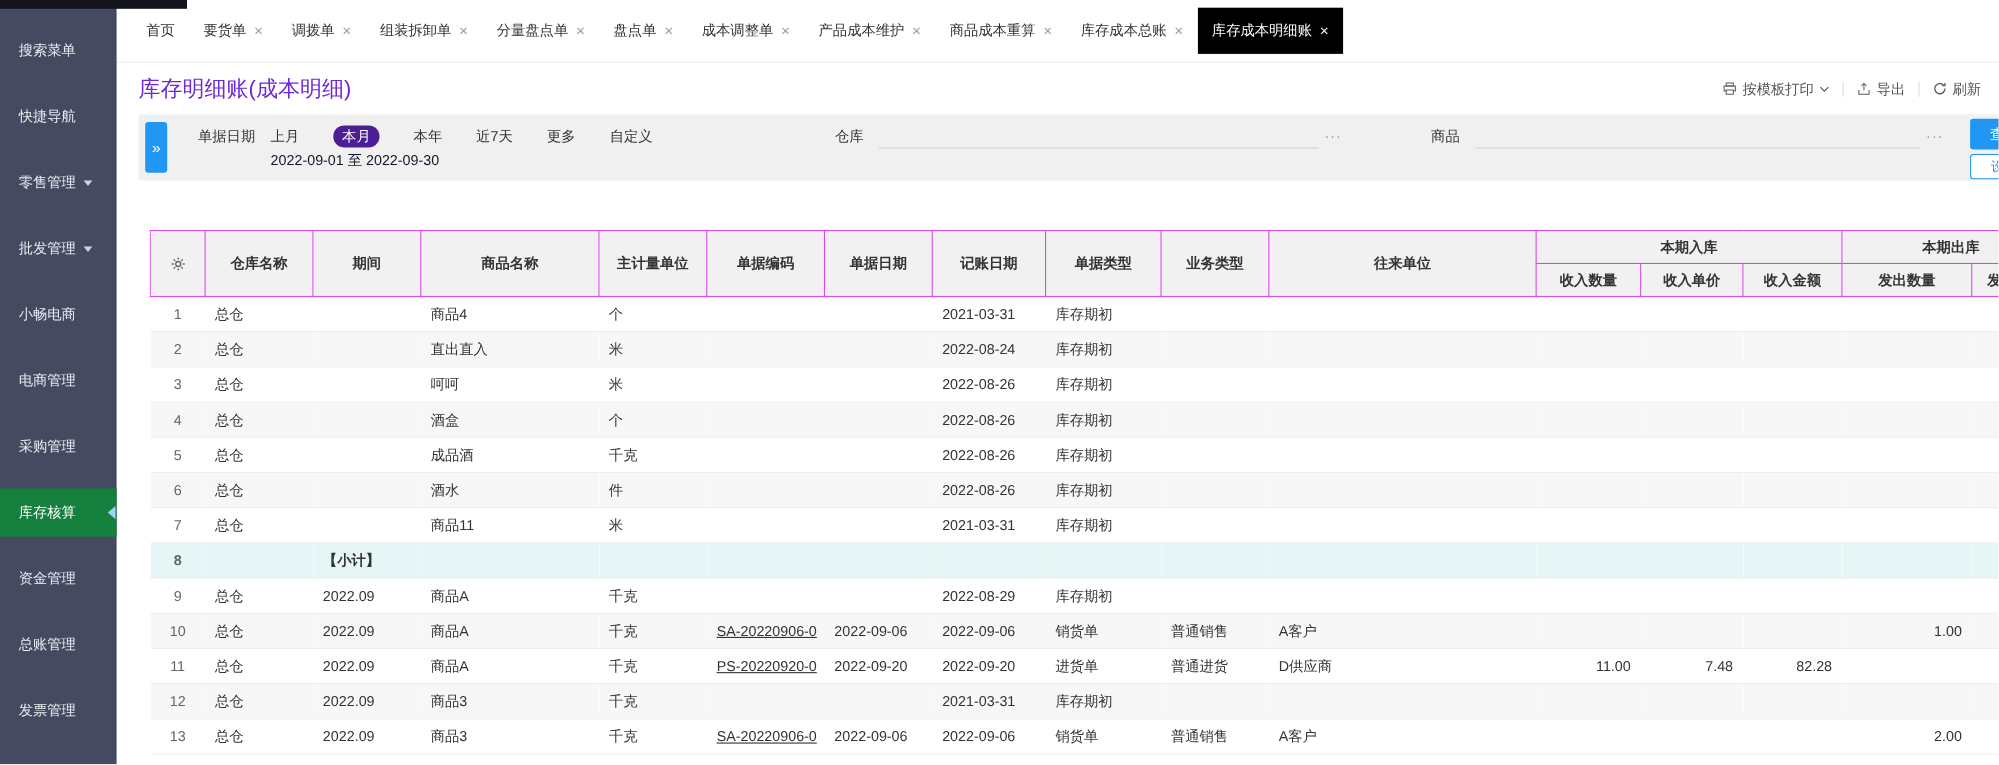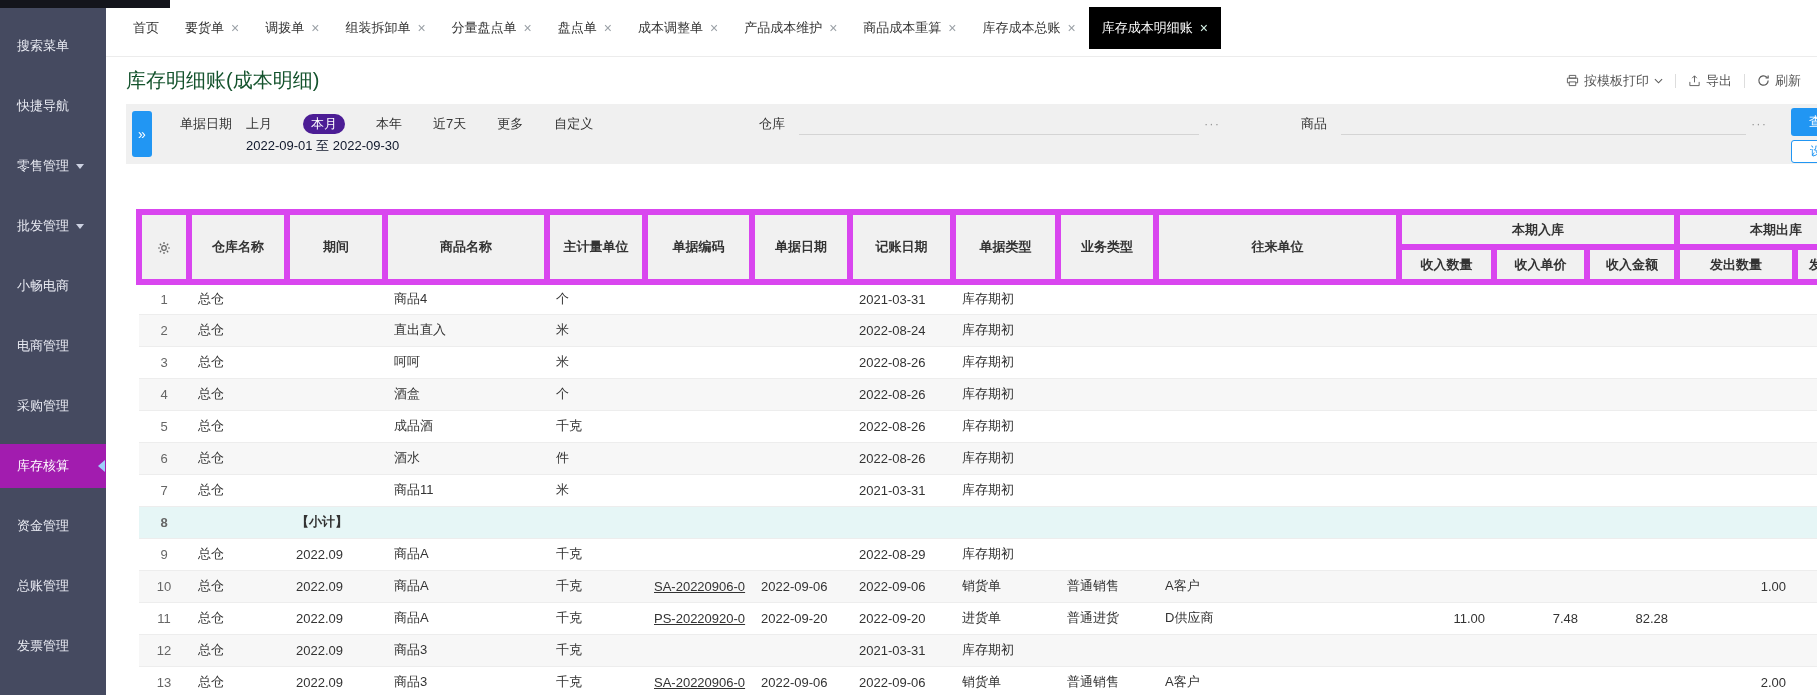--- a/index.html
+++ b/index.html
@@ -5,38 +5,38 @@
   html,body{margin:0;padding:0;background:#fff;}
   #app{position:relative;width:1817px;height:695px;overflow:hidden;background:#fff;
        font-family:"Liberation Sans", sans-serif;color:#333;}
 
   
   .sidebar{position:absolute;left:0;top:0;width:106px;height:695px;background:#454a60;z-index:2;}
   .topstrip{position:absolute;left:0;top:0;width:170px;height:8px;background:#14151c;z-index:6;}
   .sb-menu{position:absolute;top:8px;left:0;width:100%;}
   .sb-item{position:relative;height:44px;display:flex;align-items:center;padding-left:17px;
            color:#e8eaf2;font-size:13px;cursor:pointer;margin-top:16px;}
-  .sb-item.active{background:#a21caf;color:#fff;}
+  .sb-item.active{background:#15803d;color:#fff;}
   .sb-caret{width:0;height:0;border-left:4px solid transparent;border-right:4px solid transparent;
             border-top:5px solid #cdd2e2;margin-left:7px;}
   .sb-marker{position:absolute;right:1px;top:50%;transform:translateY(-50%);width:0;height:0;
              border-top:6px solid transparent;border-bottom:6px solid transparent;border-right:7px solid #9ed0fa;}
 
   
   .tabbar{position:absolute;left:106px;top:0;width:1711px;height:57px;background:#fff;
           border-bottom:1px solid #ececec;display:flex;align-items:center;padding-left:14px;box-sizing:border-box;}
   .tab{display:flex;align-items:center;height:42px;padding:0 13px;font-size:13px;color:#333;cursor:pointer;white-space:nowrap;}
   .tab .x{margin-left:7px;color:#9aa0a6;font-size:14px;line-height:1;}
   .tab.active{background:#000000;color:#fff;}
   .tab.active .x{color:#d9f5ea;}
 
   
   .titlebar{position:absolute;left:106px;top:57px;width:1711px;height:47px;display:flex;align-items:center;
             padding:0 16px 0 20px;box-sizing:border-box;}
-  .page-title{font-size:20px;font-weight:400;color:#14532d;margin:0;}
+  .page-title{font-size:20px;font-weight:400;color:#6d28d9;margin:0;}
   .actions{margin-left:auto;display:flex;align-items:center;font-size:13px;color:#555;}
   .action{display:flex;align-items:center;gap:5px;cursor:pointer;white-space:nowrap;}
   .hdivider{width:1px;height:14px;background:#ddd;margin:0 12px;}
   .ic{display:block;}
 
   
   .filter{position:absolute;left:126px;top:104px;width:1691px;height:60px;background:#f0f0f0;}
   .expand-btn{position:absolute;left:6px;top:7px;width:20px;height:46px;background:#2196f3;color:#fff;
               border:none;border-radius:3px;font-size:14px;cursor:pointer;padding:0;line-height:46px;text-align:center;}
   .fgroup{position:absolute;display:flex;align-items:flex-start;}
@@ -54,21 +54,21 @@
   .w400{width:400px;} .w405{width:405px;}
   .dots{margin-left:5px;color:#999;font-size:13px;line-height:20px;cursor:pointer;letter-spacing:1px;white-space:nowrap;}
   .search-btn{position:absolute;left:1665px;top:4px;width:62px;height:28px;background:#2196f3;color:#fff;
               border:none;border-radius:3px;font-size:13px;cursor:pointer;}
   .settings-btn{position:absolute;left:1665px;top:36px;width:62px;height:23px;background:#fff;color:#2196f3;
                 border:1px solid #2196f3;border-radius:3px;font-size:12px;cursor:pointer;padding:0;}
 
   
   .table-wrap{position:absolute;left:136px;top:209px;width:1681px;height:486px;overflow:hidden;}
   table{border-collapse:collapse;table-layout:fixed;width:1736px;background:#fff;}
-  thead th{background:#f1f1f1;border:6px solid #d946ef;font-size:13px;font-weight:bold;color:#333;
+  thead th{background:#f1f1f1;border:1px solid #d946ef;font-size:13px;font-weight:bold;color:#333;
            height:29px;padding:0 6px;text-align:center;overflow:hidden;white-space:nowrap;}
   tbody td{font-size:13px;height:32px;padding:0 9px;border-bottom:1px solid #ededed;color:#333;
            overflow:hidden;white-space:nowrap;box-sizing:border-box;}
   tr.even{background:#f7f7f7;}
   tr.subtotal{background:#e6f6f6;font-weight:bold;}
   td.idx{text-align:center;color:#666;}
   td.num{text-align:right;}
   .link{text-decoration:underline;cursor:pointer;color:#333;}
 </style>
 </head>

